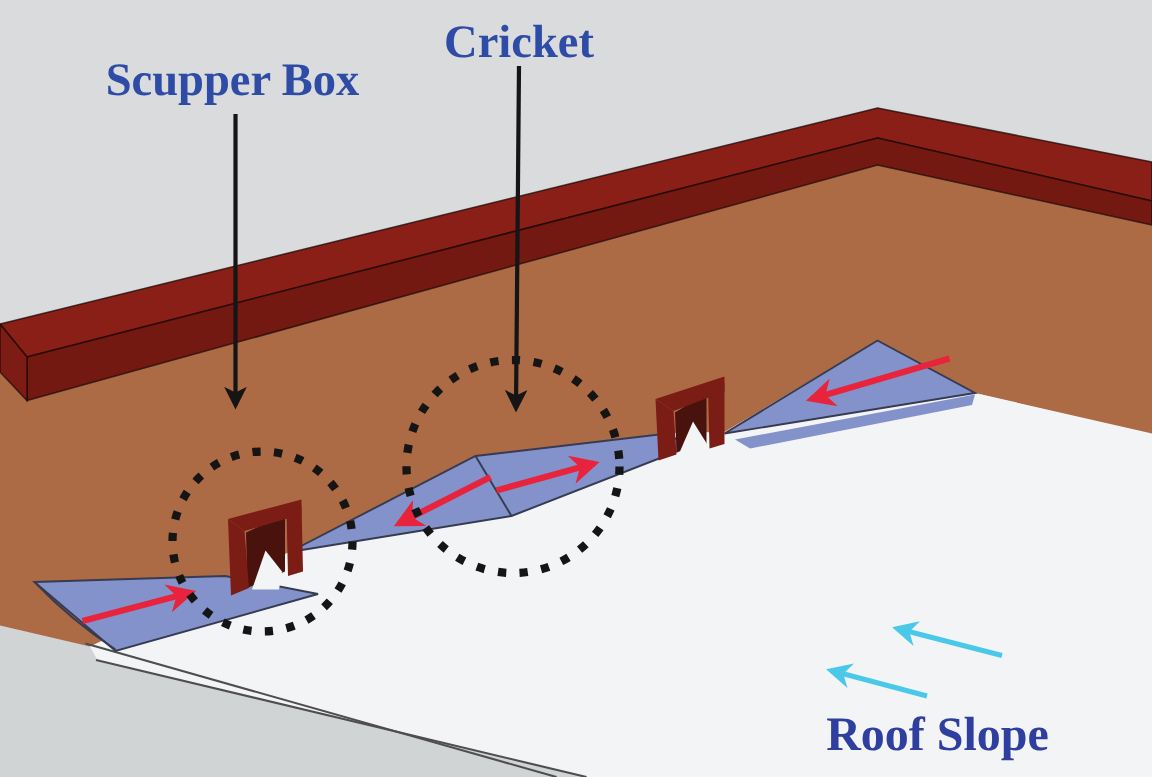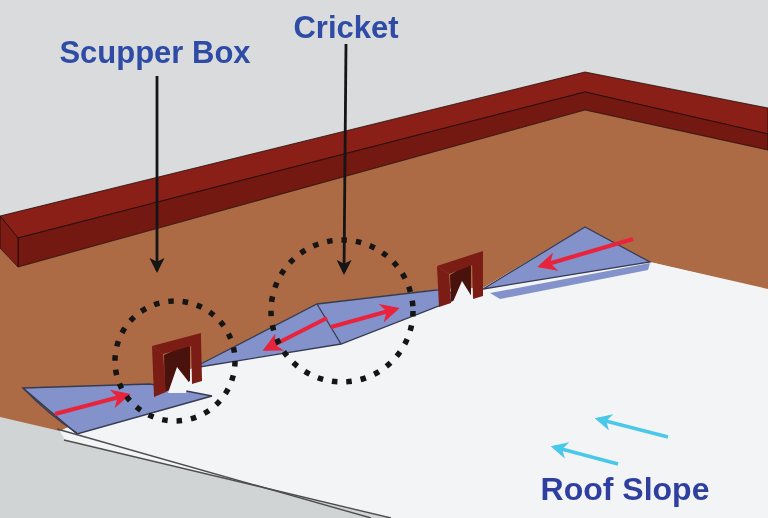--- a/index.html
+++ b/index.html
@@ -1,21 +1,21 @@
 <!DOCTYPE html>
 <html><head>
 <meta charset="utf-8">
 <style>
   html,body{margin:0;padding:0;}
   body{
     width:768px;height:518px;overflow:hidden;
     font-family:"Liberation Sans", sans-serif;
     background:#d9dbdc;
   }
-  .stage{position:relative;width:768px;height:420px;}
+  .stage{position:relative;width:768px;height:420px;font-family:Liberation Serif, serif;}
   svg{display:block;}
   .outline{stroke:rgba(25,8,5,0.75);stroke-width:1;}
   .cricket{stroke:#363b52;stroke-width:1.3;}
   .ridge{stroke:#363b52;stroke-width:1.3;fill:none;}
   .fascia{stroke:#4e4e4e;stroke-width:1.4;fill:none;}
   .callout-line{stroke:#151515;stroke-width:2.8;fill:none;}
   .flow-line{stroke-width:4.2;fill:none;}
   .slope-line{stroke-width:3.4;fill:none;}
   .dotted-circle{fill:none;stroke-width:5.5;stroke-dasharray:5.5 9;}
   .lbl{font-weight:700;font-size:31px;}

